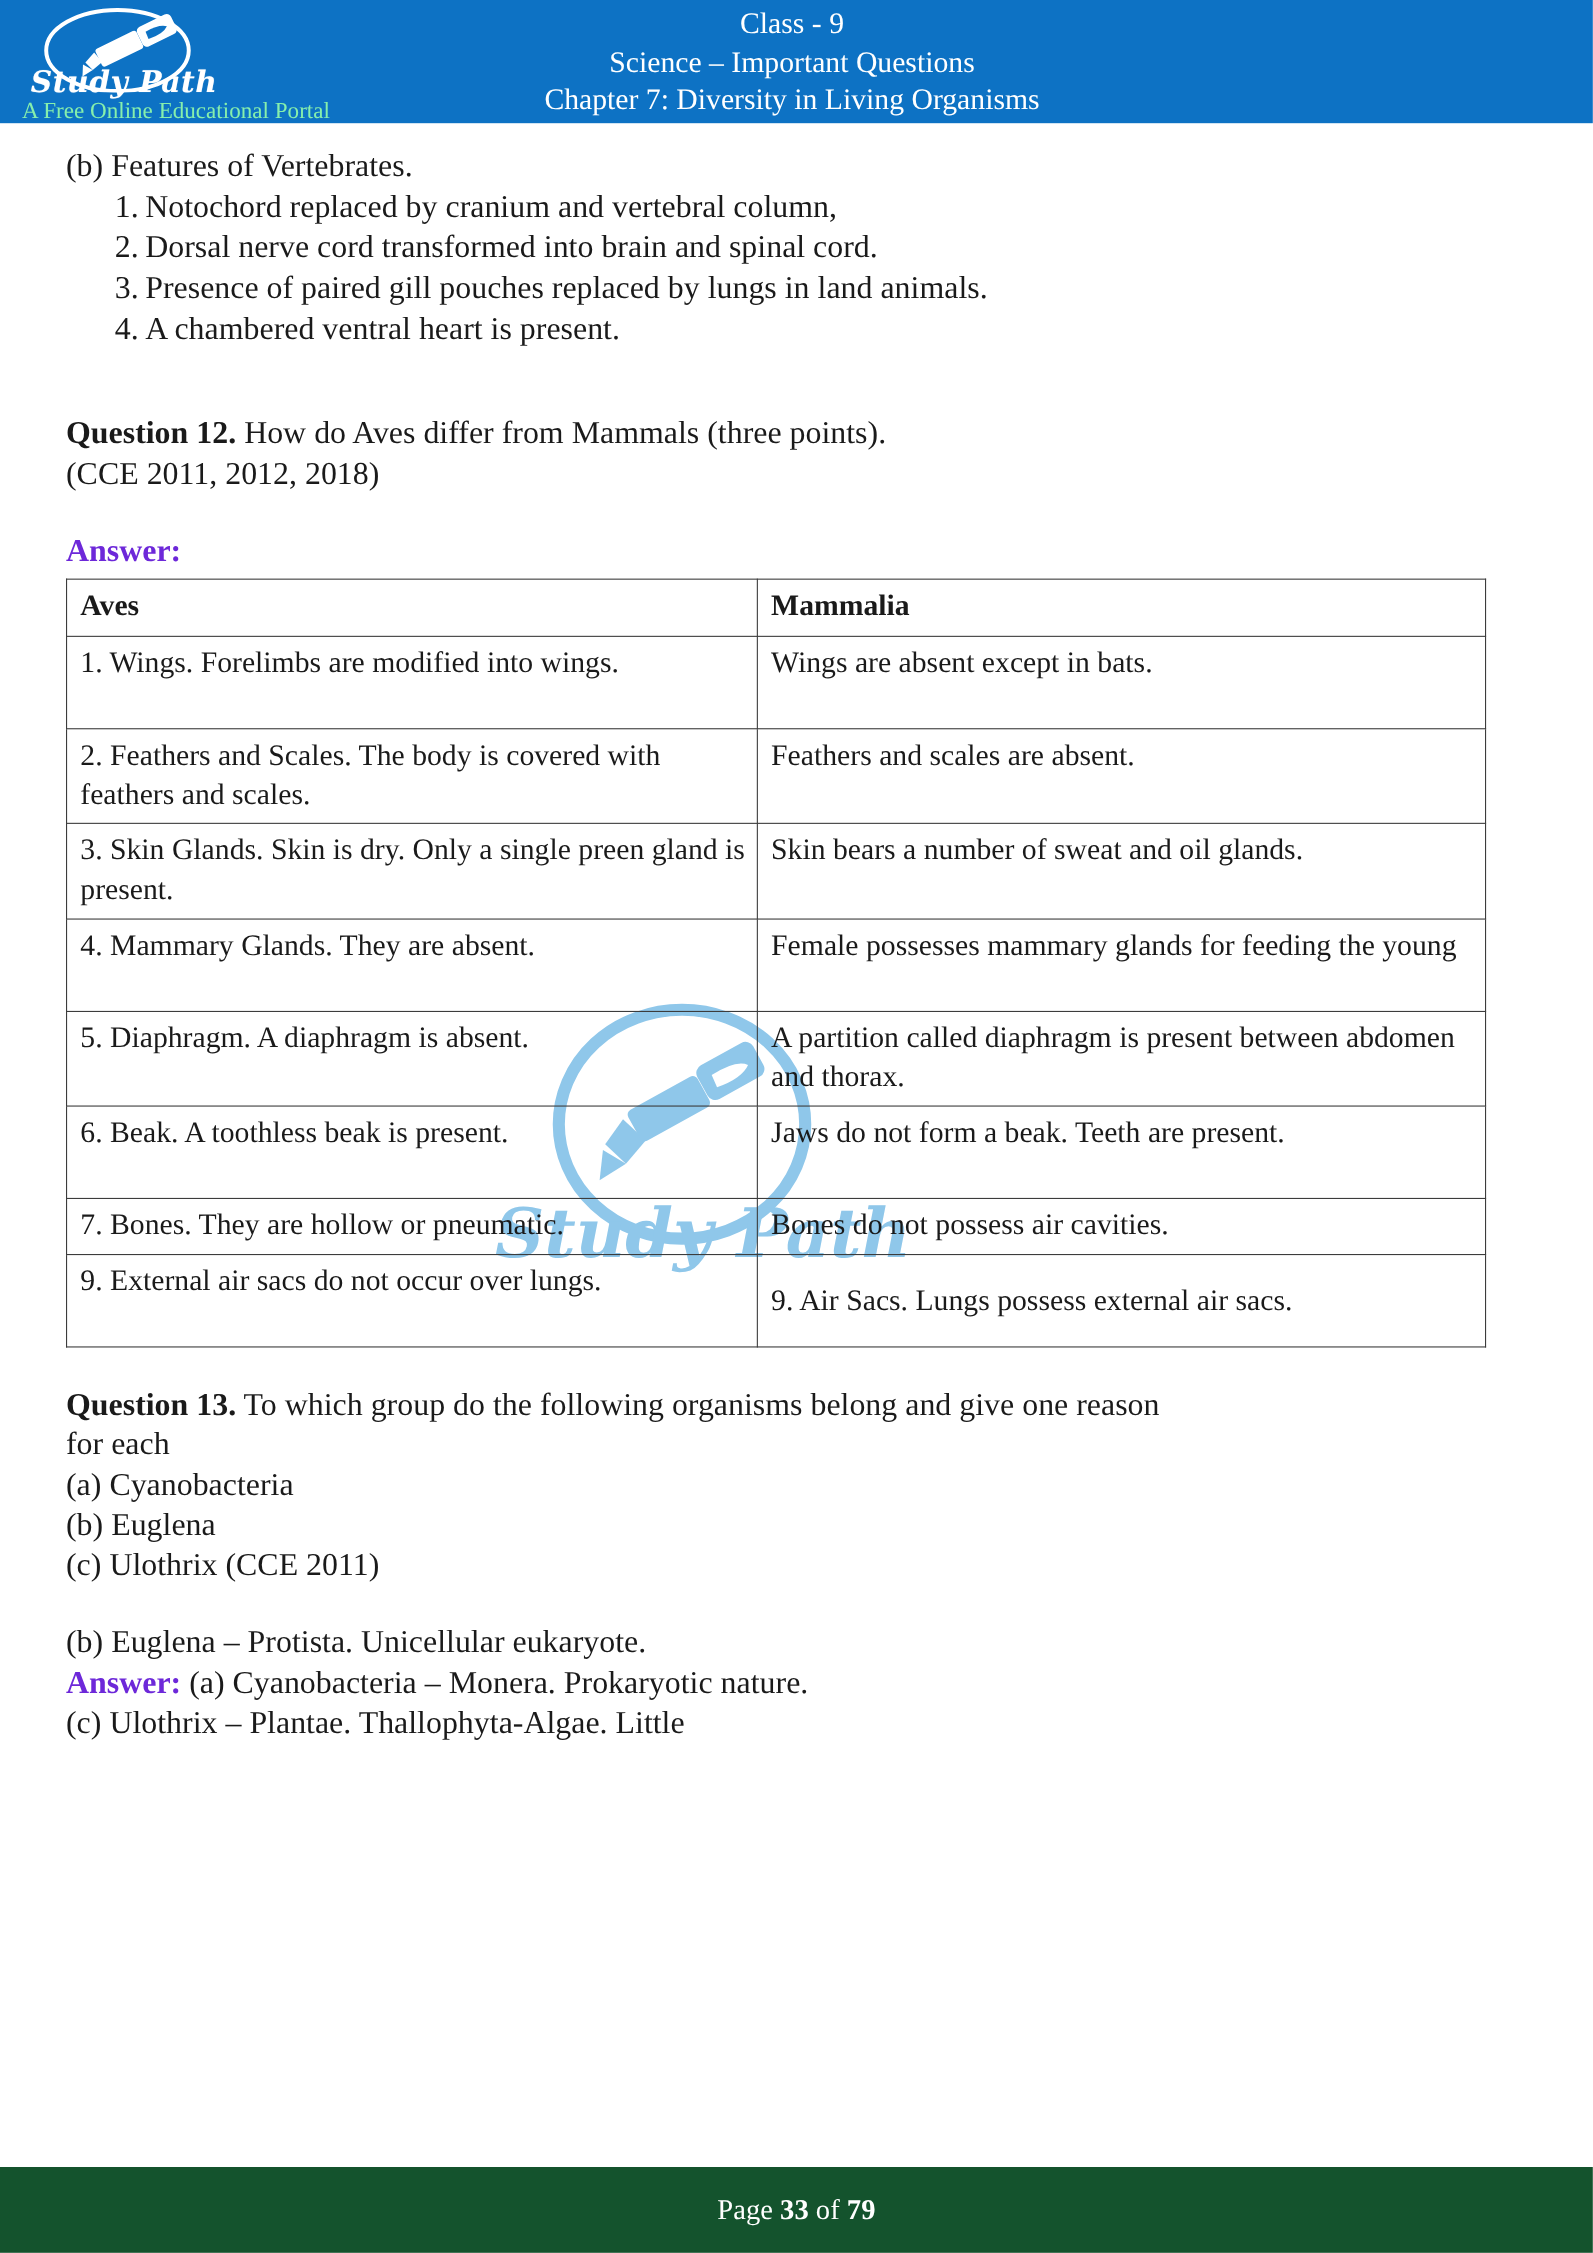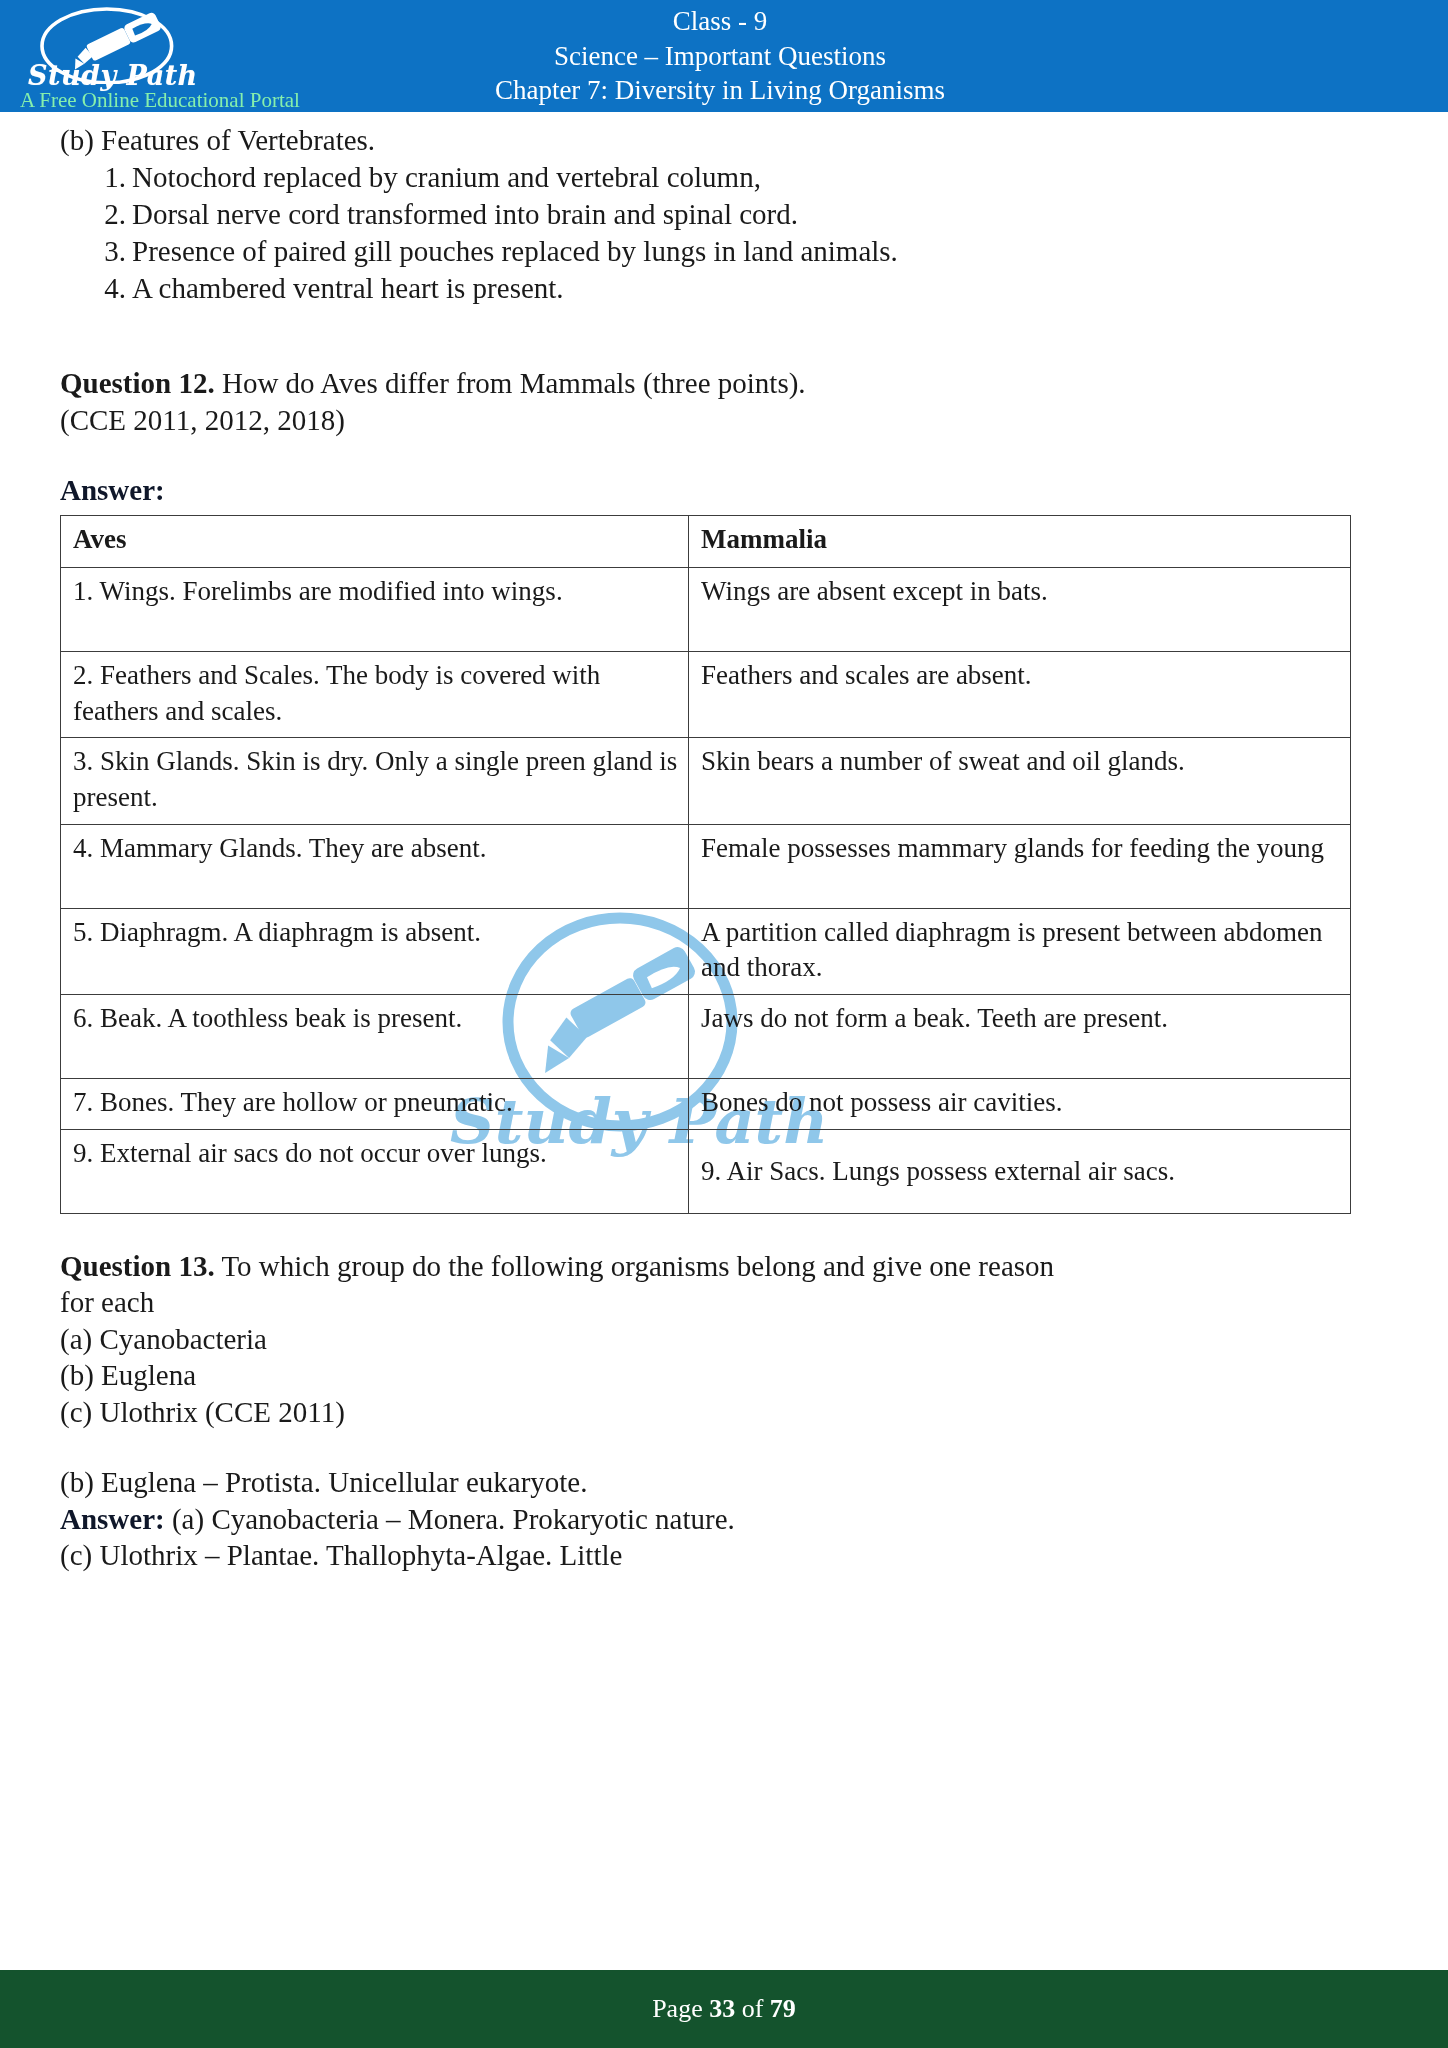--- a/index.html
+++ b/index.html
@@ -51,21 +51,21 @@
   }
   .ht1{ font-size:27px; }
   .ht2{ font-size:27px; }
   .ht3{ font-size:27px; }
 
   
   .content{
     position:absolute;
     left:0; top:112px;
     width:1320px;
-    padding:10px 60px 0 60px;
+    padding:21px 60px 0 60px;
   }
   .line{
     font-size:29px;
     line-height:1.26;
     color:#1a1a1a;
     white-space:nowrap;
   }
   .numlist{ margin:0; padding:0; list-style:none; }
   .numlist li{
     font-size:29px;
@@ -75,21 +75,21 @@
     position:relative;
   }
   .numlist li .num{
     position:absolute; left:32px; top:0;
     width:34px; text-align:right;
   }
   .gap-lg{ height:58px; }
   .gap-md{ height:34px; }
 
   .q-label{ font-weight:bold; }
-  .answer-label{ color:#0f172a; font-weight:bold; }
+  .answer-label{ color:#6d28d9; font-weight:bold; }
 
   
   table.cmp{
     border-collapse:collapse;
     width:1290px;
     margin-top:6px;
     table-layout:fixed;
     position:relative;
     z-index:2;
     background:transparent;

